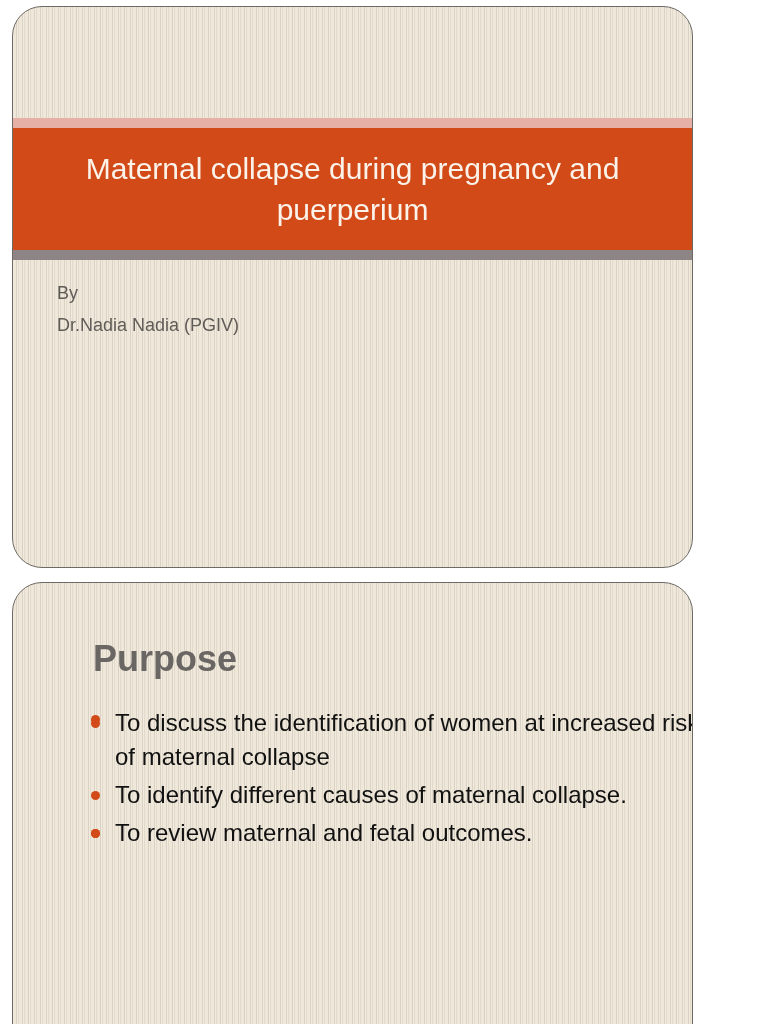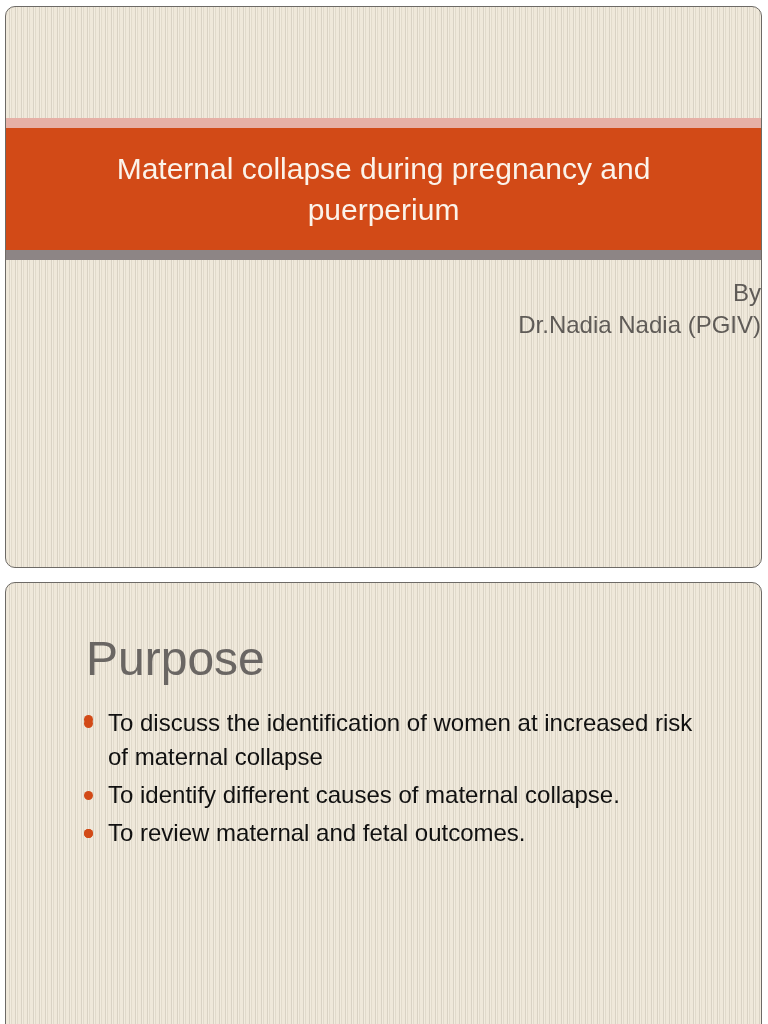--- a/index.html
+++ b/index.html
@@ -11,24 +11,24 @@
       background: #ffffff;
       font-family: "Liberation Sans", sans-serif;
     }
     .page {
       position: relative;
       width: 768px;
       height: 1024px;
     }
     .slide {
       position: absolute;
-      left: 5px;
-      width: 757px;
+      left: 12px;
+      width: 681px;
       border: 1px solid #6d6a66;
-      border-radius: 10px;
+      border-radius: 30px;
       overflow: hidden;
       background-color: #efe8da;
       background-image: repeating-linear-gradient(
         90deg,
         #efe8da 0px,
         #efe8da 3px,
         #d9d2c4 3px,
         #d9d2c4 4px,
         #f2ecdf 4px,
         #f2ecdf 5px,
@@ -81,35 +81,35 @@
       text-align: center;
       width: 640px;
       margin: 0;
       font-weight: normal;
     }
     .subtitle {
       position: absolute;
       top: 270px;
       left: 0;
       right: 0;
-      text-align: right;
+      text-align: left;
       color: #5f5b57;
-      font-size: 24px;
+      font-size: 18px;
       line-height: 32px;
       padding-left: 44px;
     }
     .heading {
       position: absolute;
       top: 52px;
       left: 80px;
       color: #6a6663;
-      font-size: 48px;
+      font-size: 36px;
       line-height: 48px;
       margin: 0;
-      font-weight: normal;
+      font-weight: bold;
     }
     .bullets {
       position: absolute;
       top: 119px;
       left: 72px;
       width: 640px;
       margin: 0;
       padding: 0;
       list-style: none;
     }

